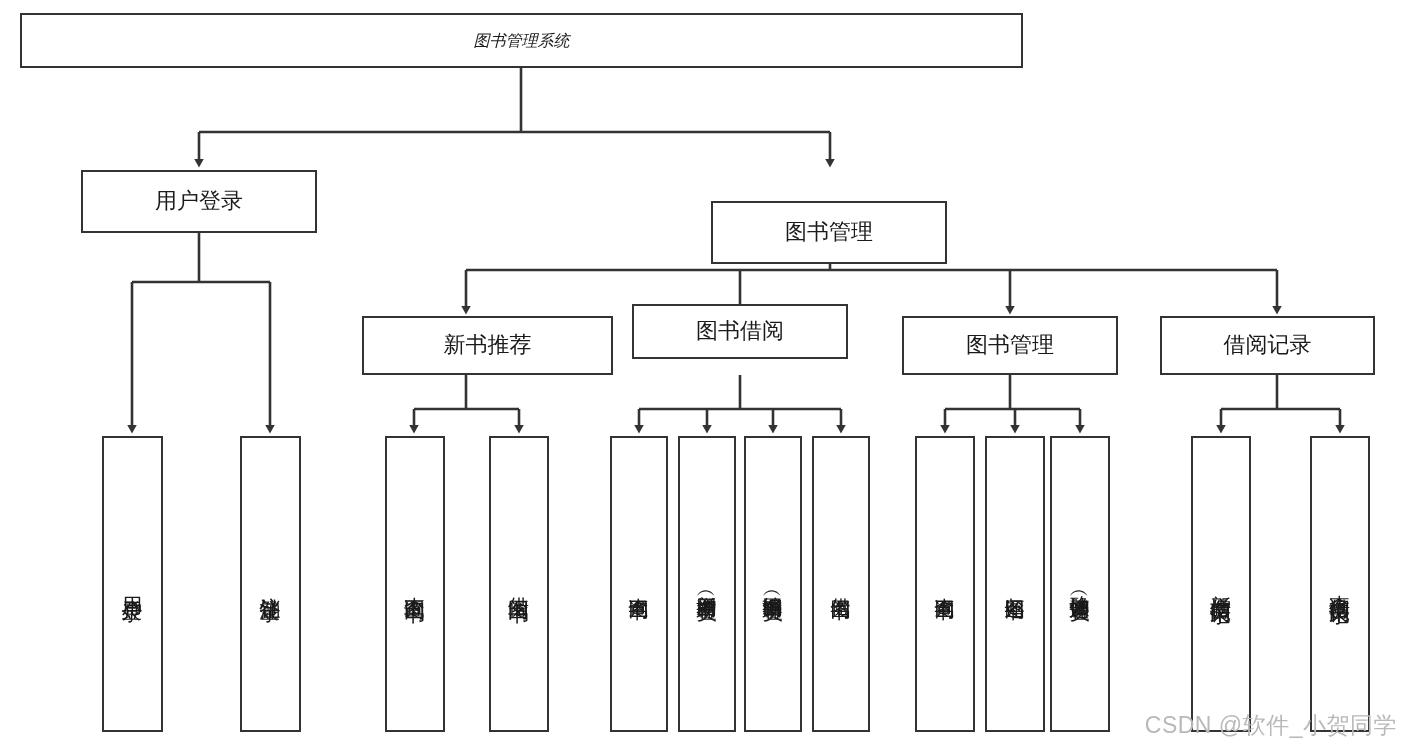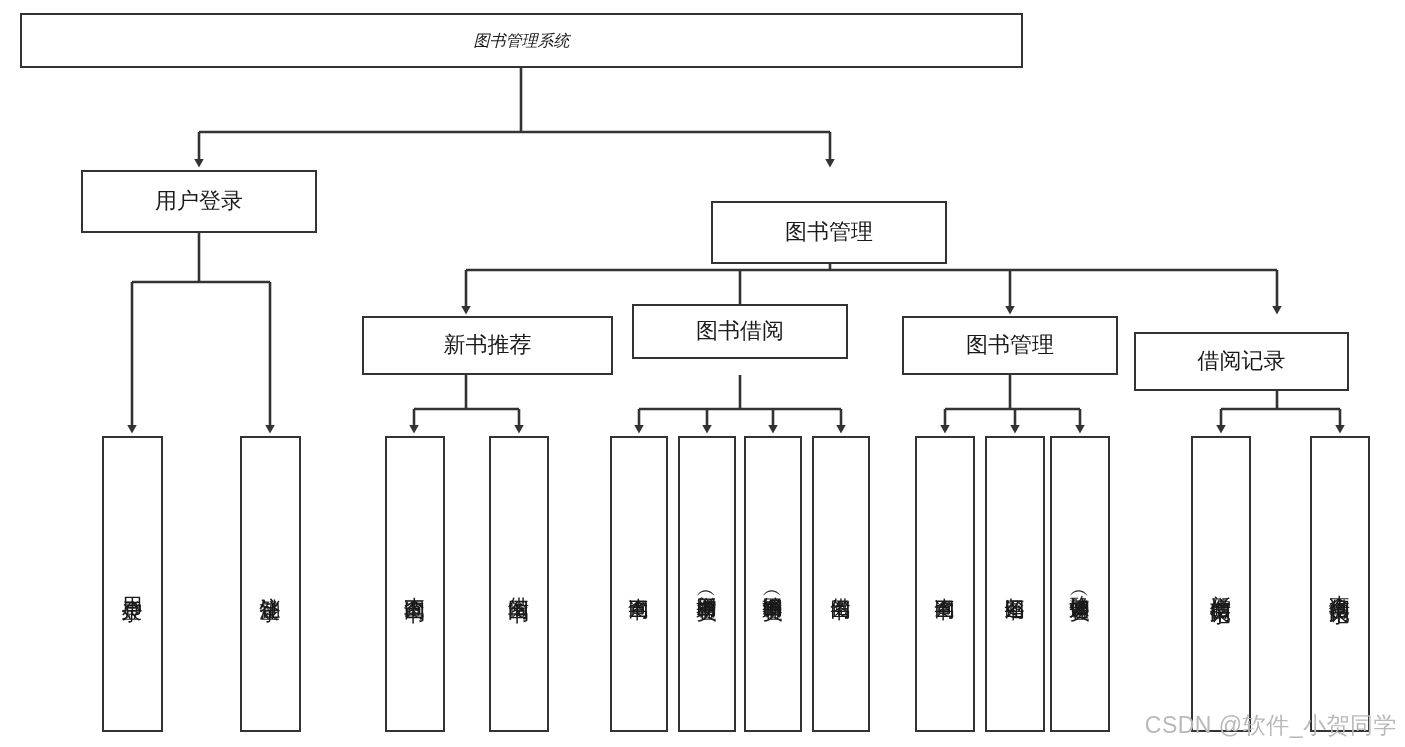--- a/index.html
+++ b/index.html
@@ -147,21 +147,21 @@
 
   <div class="node horiz" style="left:362px; top:316px; width:251px; height:59px;">
     <span class="node-label">新书推荐</span>
   </div>
   <div class="node horiz" style="left:632px; top:304px; width:216px; height:55px;">
     <span class="node-label">图书借阅</span>
   </div>
   <div class="node horiz" style="left:902px; top:316px; width:216px; height:59px;">
     <span class="node-label">图书管理</span>
   </div>
-  <div class="node horiz" style="left:1134px; top:316px; width:215px; height:59px;margin-top:16px;">
+  <div class="node horiz" style="left:1160px; top:316px; width:215px; height:59px;">
     <span class="node-label">借阅记录</span>
   </div>
 
   <div class="node vert" style="left:102px; top:436px; width:61px; height:296px;">
     <span class="node-label">用户登录</span>
   </div>
   <div class="node vert" style="left:240px; top:436px; width:61px; height:296px;">
     <span class="node-label">注销登录</span>
   </div>
 

